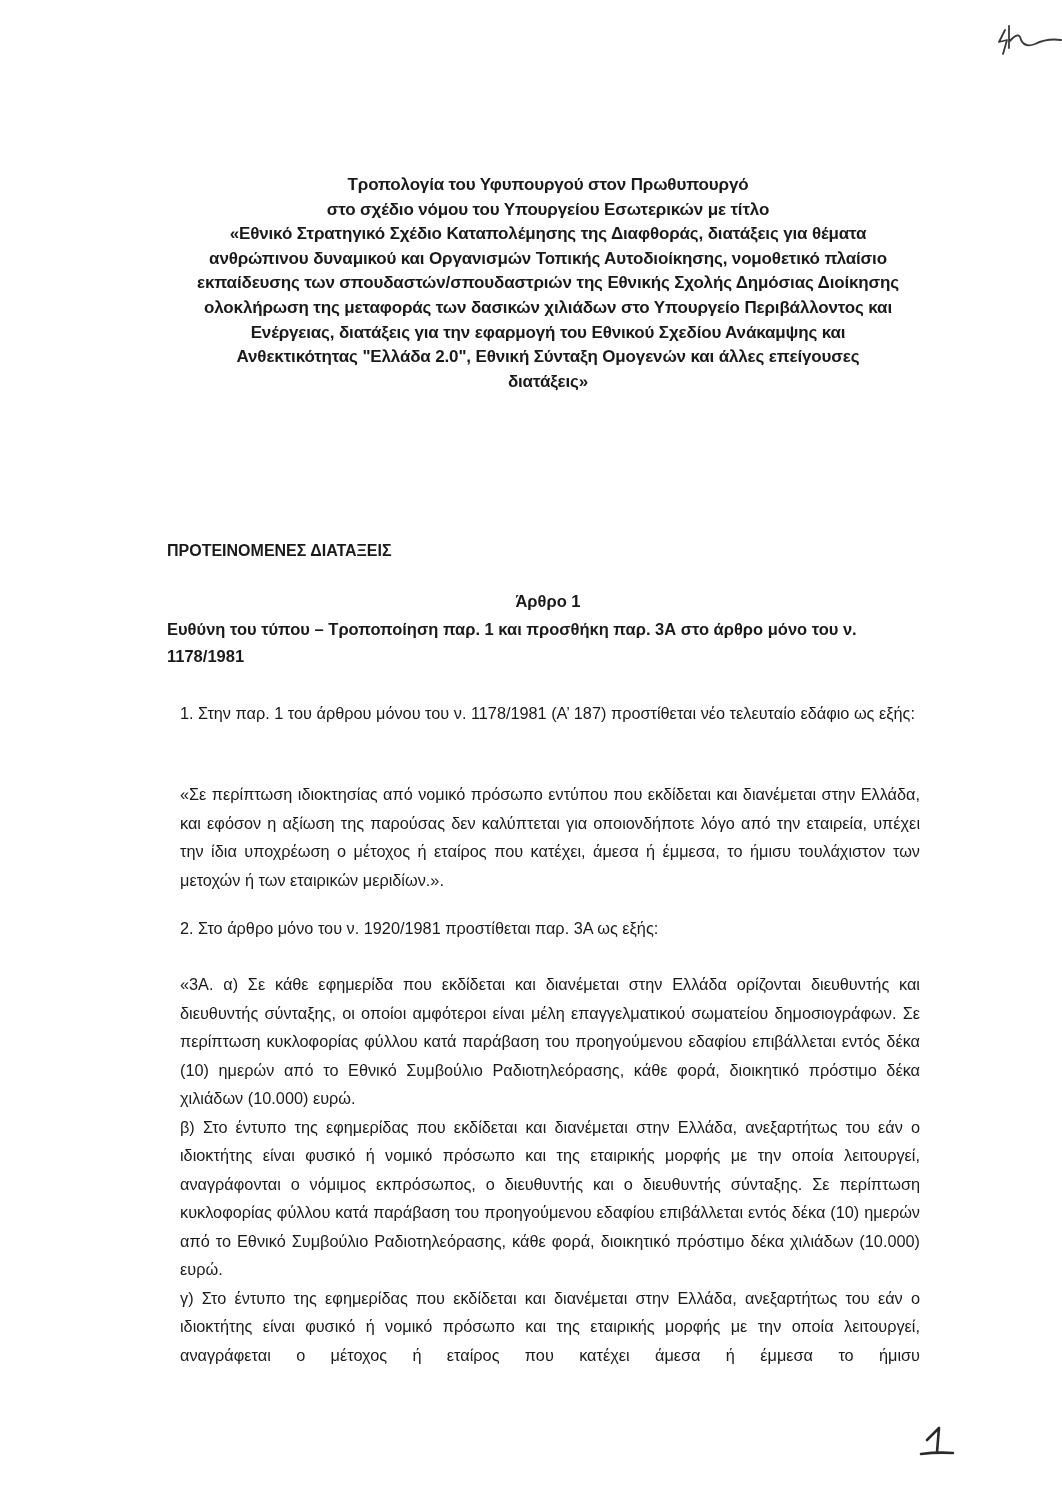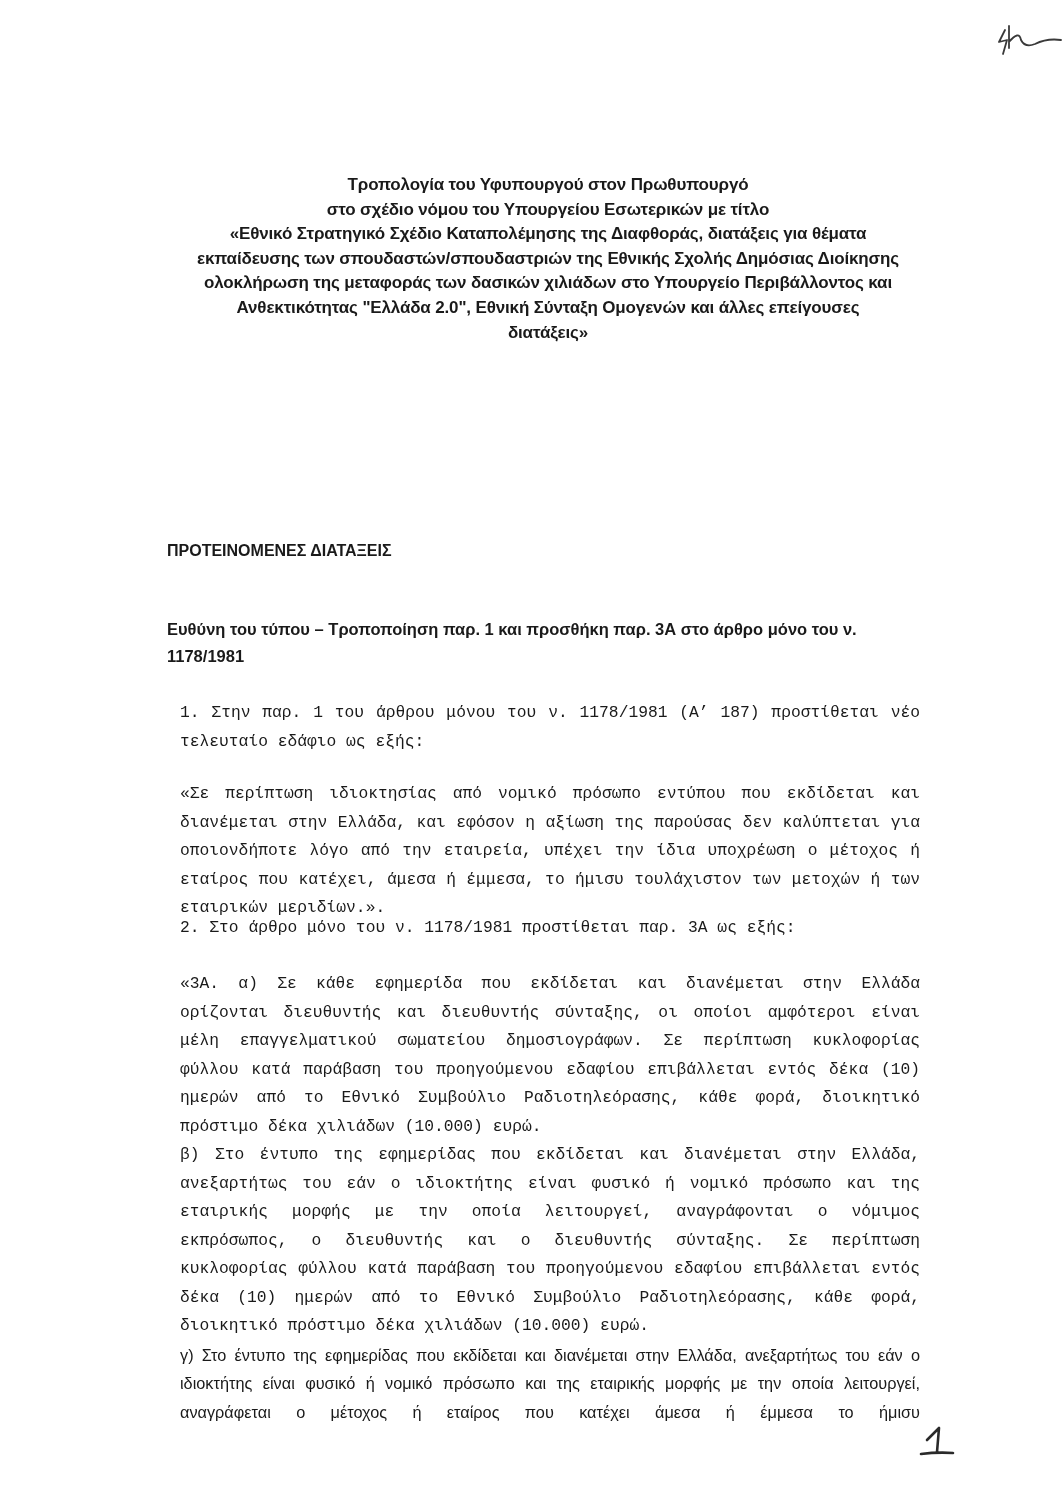--- a/index.html
+++ b/index.html
@@ -34,51 +34,54 @@
       font-weight: bold; font-size: 16.5px; line-height: 27px;
     }
     .body-text {
       position: absolute; left: 163px; width: 740px;
       font-size: 16.3px; line-height: 28.5px; text-align: justify;
     }
     .p1 { top: 699px; }
     .quote1 { top: 780px; }
     .p2 { top: 914px; }
     .p3 { top: 970px; }
-    .justify-last { text-align-last: left; font-family: Liberation Mono, monospace; }
+    .justify-last { text-align-last: left; }
   </style>
 </head>
 <body>
 
 <div class="page">
 
   <svg class="initials" viewBox="0 0 70 40">
     <path d="M10 12 L4 24 L12 22 L8 36 M14 8 L14 30 M14 24 Q24 12 26 22 Q30 30 40 26 Q52 20 66 22" fill="none" stroke="#3a3a3a" stroke-width="1.8" stroke-linecap="round" stroke-linejoin="round"></path>
   </svg>
 
   <div class="title-block">
     <div>Τροπολογία του Υφυπουργού στον Πρωθυπουργό</div>
     <div>στο σχέδιο νόμου του Υπουργείου Εσωτερικών με τίτλο</div>
     <div>«Εθνικό Στρατηγικό Σχέδιο Καταπολέμησης της Διαφθοράς, διατάξεις για θέματα</div>
+    <div>ανθρώπινου δυναμικού και Οργανισμών Τοπικής Αυτοδιοίκησης, νομοθετικό πλαίσιο</div>
     <div>εκπαίδευσης των σπουδαστών/σπουδαστριών της Εθνικής Σχολής Δημόσιας Διοίκησης</div>
     <div>ολοκλήρωση της μεταφοράς των δασικών χιλιάδων στο Υπουργείο Περιβάλλοντος και</div>
+    <div>Ενέργειας, διατάξεις για την εφαρμογή του Εθνικού Σχεδίου Ανάκαμψης και</div>
     <div>Ανθεκτικότητας "Ελλάδα 2.0", Εθνική Σύνταξη Ομογενών και άλλες επείγουσες</div>
     <div>διατάξεις»</div>
   </div>
 
   <div class="section-heading">ΠΡΟΤΕΙΝΟΜΕΝΕΣ ΔΙΑΤΑΞΕΙΣ</div>
 
+  <div class="article-number">Άρθρο 1</div>
   <div class="article-title">
     <div>Ευθύνη του τύπου – Τροποποίηση παρ. 1 και προσθήκη παρ. 3Α στο άρθρο μόνο του ν.</div>
     <div>1178/1981</div>
   </div>
 
   <div class="body-text p1 justify-last">1. Στην παρ. 1 του άρθρου μόνου του ν. 1178/1981 (Α’ 187) προστίθεται νέο τελευταίο εδάφιο ως εξής:</div>
   <div class="body-text quote1 justify-last">«Σε περίπτωση ιδιοκτησίας από νομικό πρόσωπο εντύπου που εκδίδεται και διανέμεται στην Ελλάδα, και εφόσον η αξίωση της παρούσας δεν καλύπτεται για οποιονδήποτε λόγο από την εταιρεία, υπέχει την ίδια υποχρέωση ο μέτοχος ή εταίρος που κατέχει, άμεσα ή έμμεσα, το ήμισυ τουλάχιστον των μετοχών ή των εταιρικών μεριδίων.».</div>
-  <div class="body-text p2 justify-last">2. Στο άρθρο μόνο του ν. 1178/1981 προστίθεται παρ. 3Α ως εξής:</div>
+  <div class="body-text p2 justify-last">2. Στο άρθρο μόνο του ν. 1920/1981 προστίθεται παρ. 3Α ως εξής:</div>
 
   <div class="body-text p3">
     <div class="justify-last">«3Α. α) Σε κάθε εφημερίδα που εκδίδεται και διανέμεται στην Ελλάδα ορίζονται διευθυντής και διευθυντής σύνταξης, οι οποίοι αμφότεροι είναι μέλη επαγγελματικού σωματείου δημοσιογράφων. Σε περίπτωση κυκλοφορίας φύλλου κατά παράβαση του προηγούμενου εδαφίου επιβάλλεται εντός δέκα (10) ημερών από το Εθνικό Συμβούλιο Ραδιοτηλεόρασης, κάθε φορά, διοικητικό πρόστιμο δέκα χιλιάδων (10.000) ευρώ.</div>
     <div class="justify-last">β) Στο έντυπο της εφημερίδας που εκδίδεται και διανέμεται στην Ελλάδα, ανεξαρτήτως του εάν ο ιδιοκτήτης είναι φυσικό ή νομικό πρόσωπο και της εταιρικής μορφής με την οποία λειτουργεί, αναγράφονται ο νόμιμος εκπρόσωπος, ο διευθυντής και ο διευθυντής σύνταξης. Σε περίπτωση κυκλοφορίας φύλλου κατά παράβαση του προηγούμενου εδαφίου επιβάλλεται εντός δέκα (10) ημερών από το Εθνικό Συμβούλιο Ραδιοτηλεόρασης, κάθε φορά, διοικητικό πρόστιμο δέκα χιλιάδων (10.000) ευρώ.</div>
     <div style="text-align-last: justify;">γ) Στο έντυπο της εφημερίδας που εκδίδεται και διανέμεται στην Ελλάδα, ανεξαρτήτως του εάν ο ιδιοκτήτης είναι φυσικό ή νομικό πρόσωπο και της εταιρικής μορφής με την οποία λειτουργεί, αναγράφεται ο μέτοχος ή εταίρος που κατέχει άμεσα ή έμμεσα το ήμισυ</div>
   </div>
 
   <svg class="page-number-hand" viewBox="0 0 50 42">
     <path d="M10 22 L22 10 L20 34 M4 36 Q20 34 36 35" fill="none" stroke="#2a2a2a" stroke-width="2.6" stroke-linecap="round" stroke-linejoin="round"></path>
   </svg>

